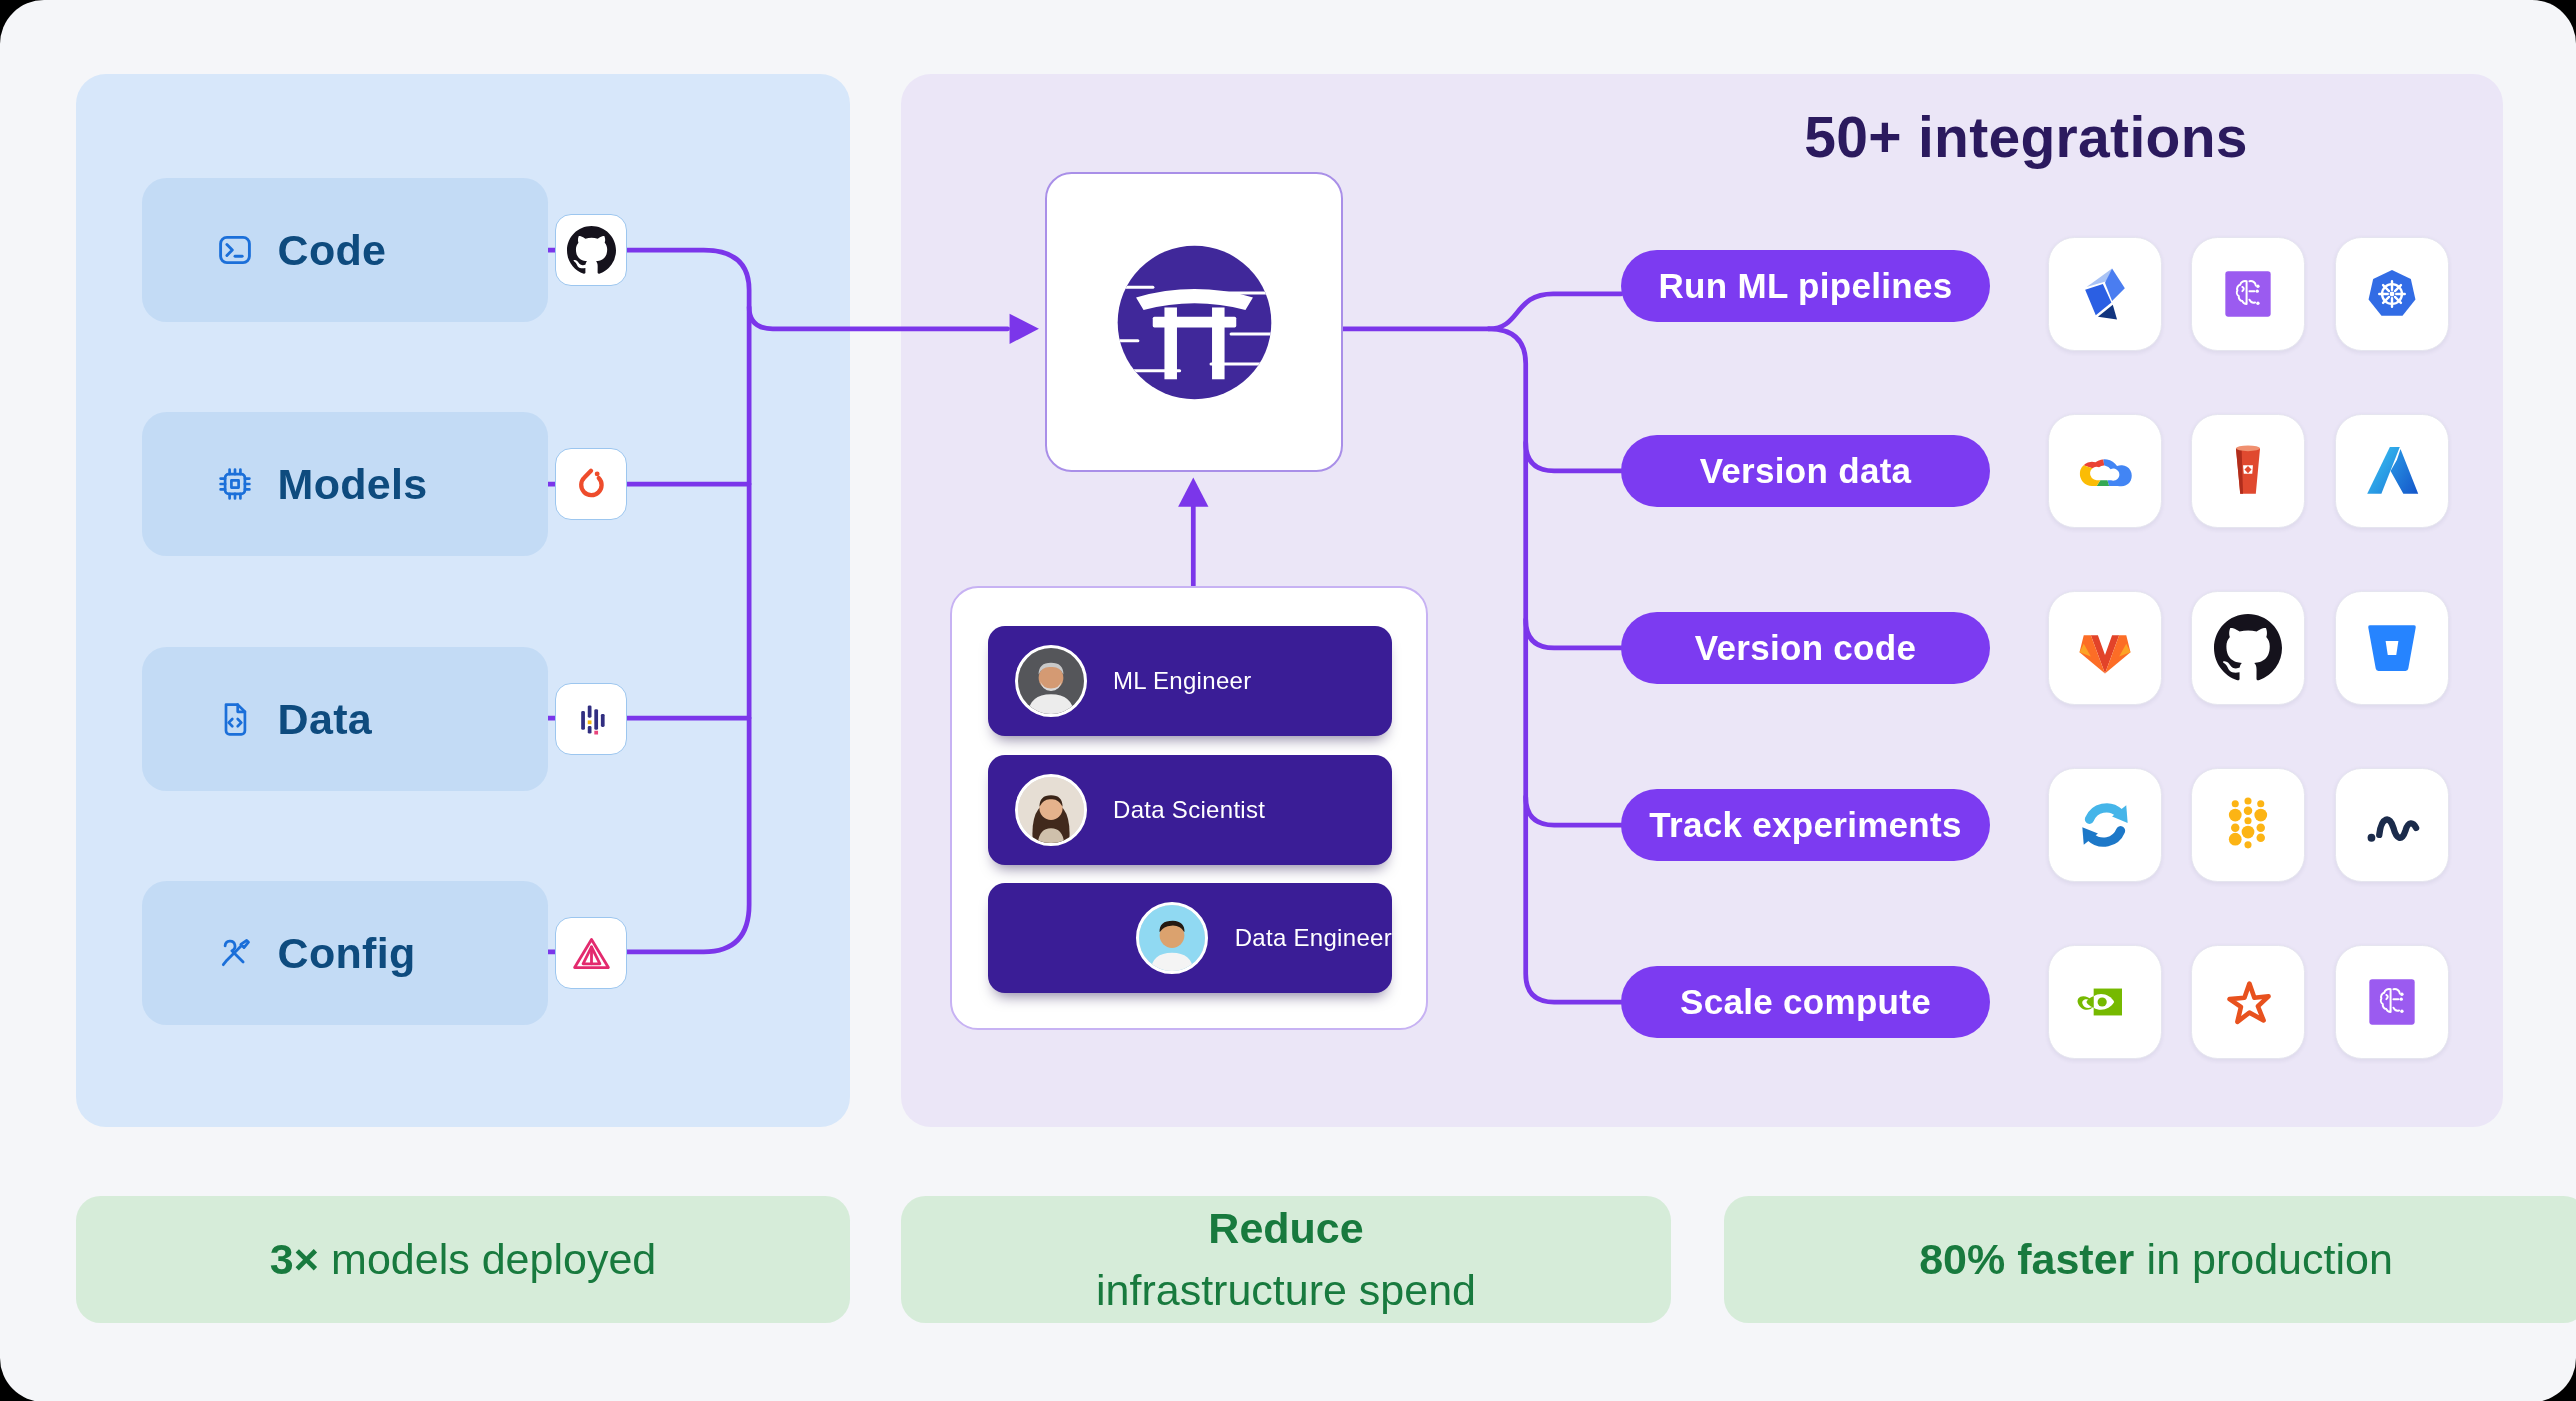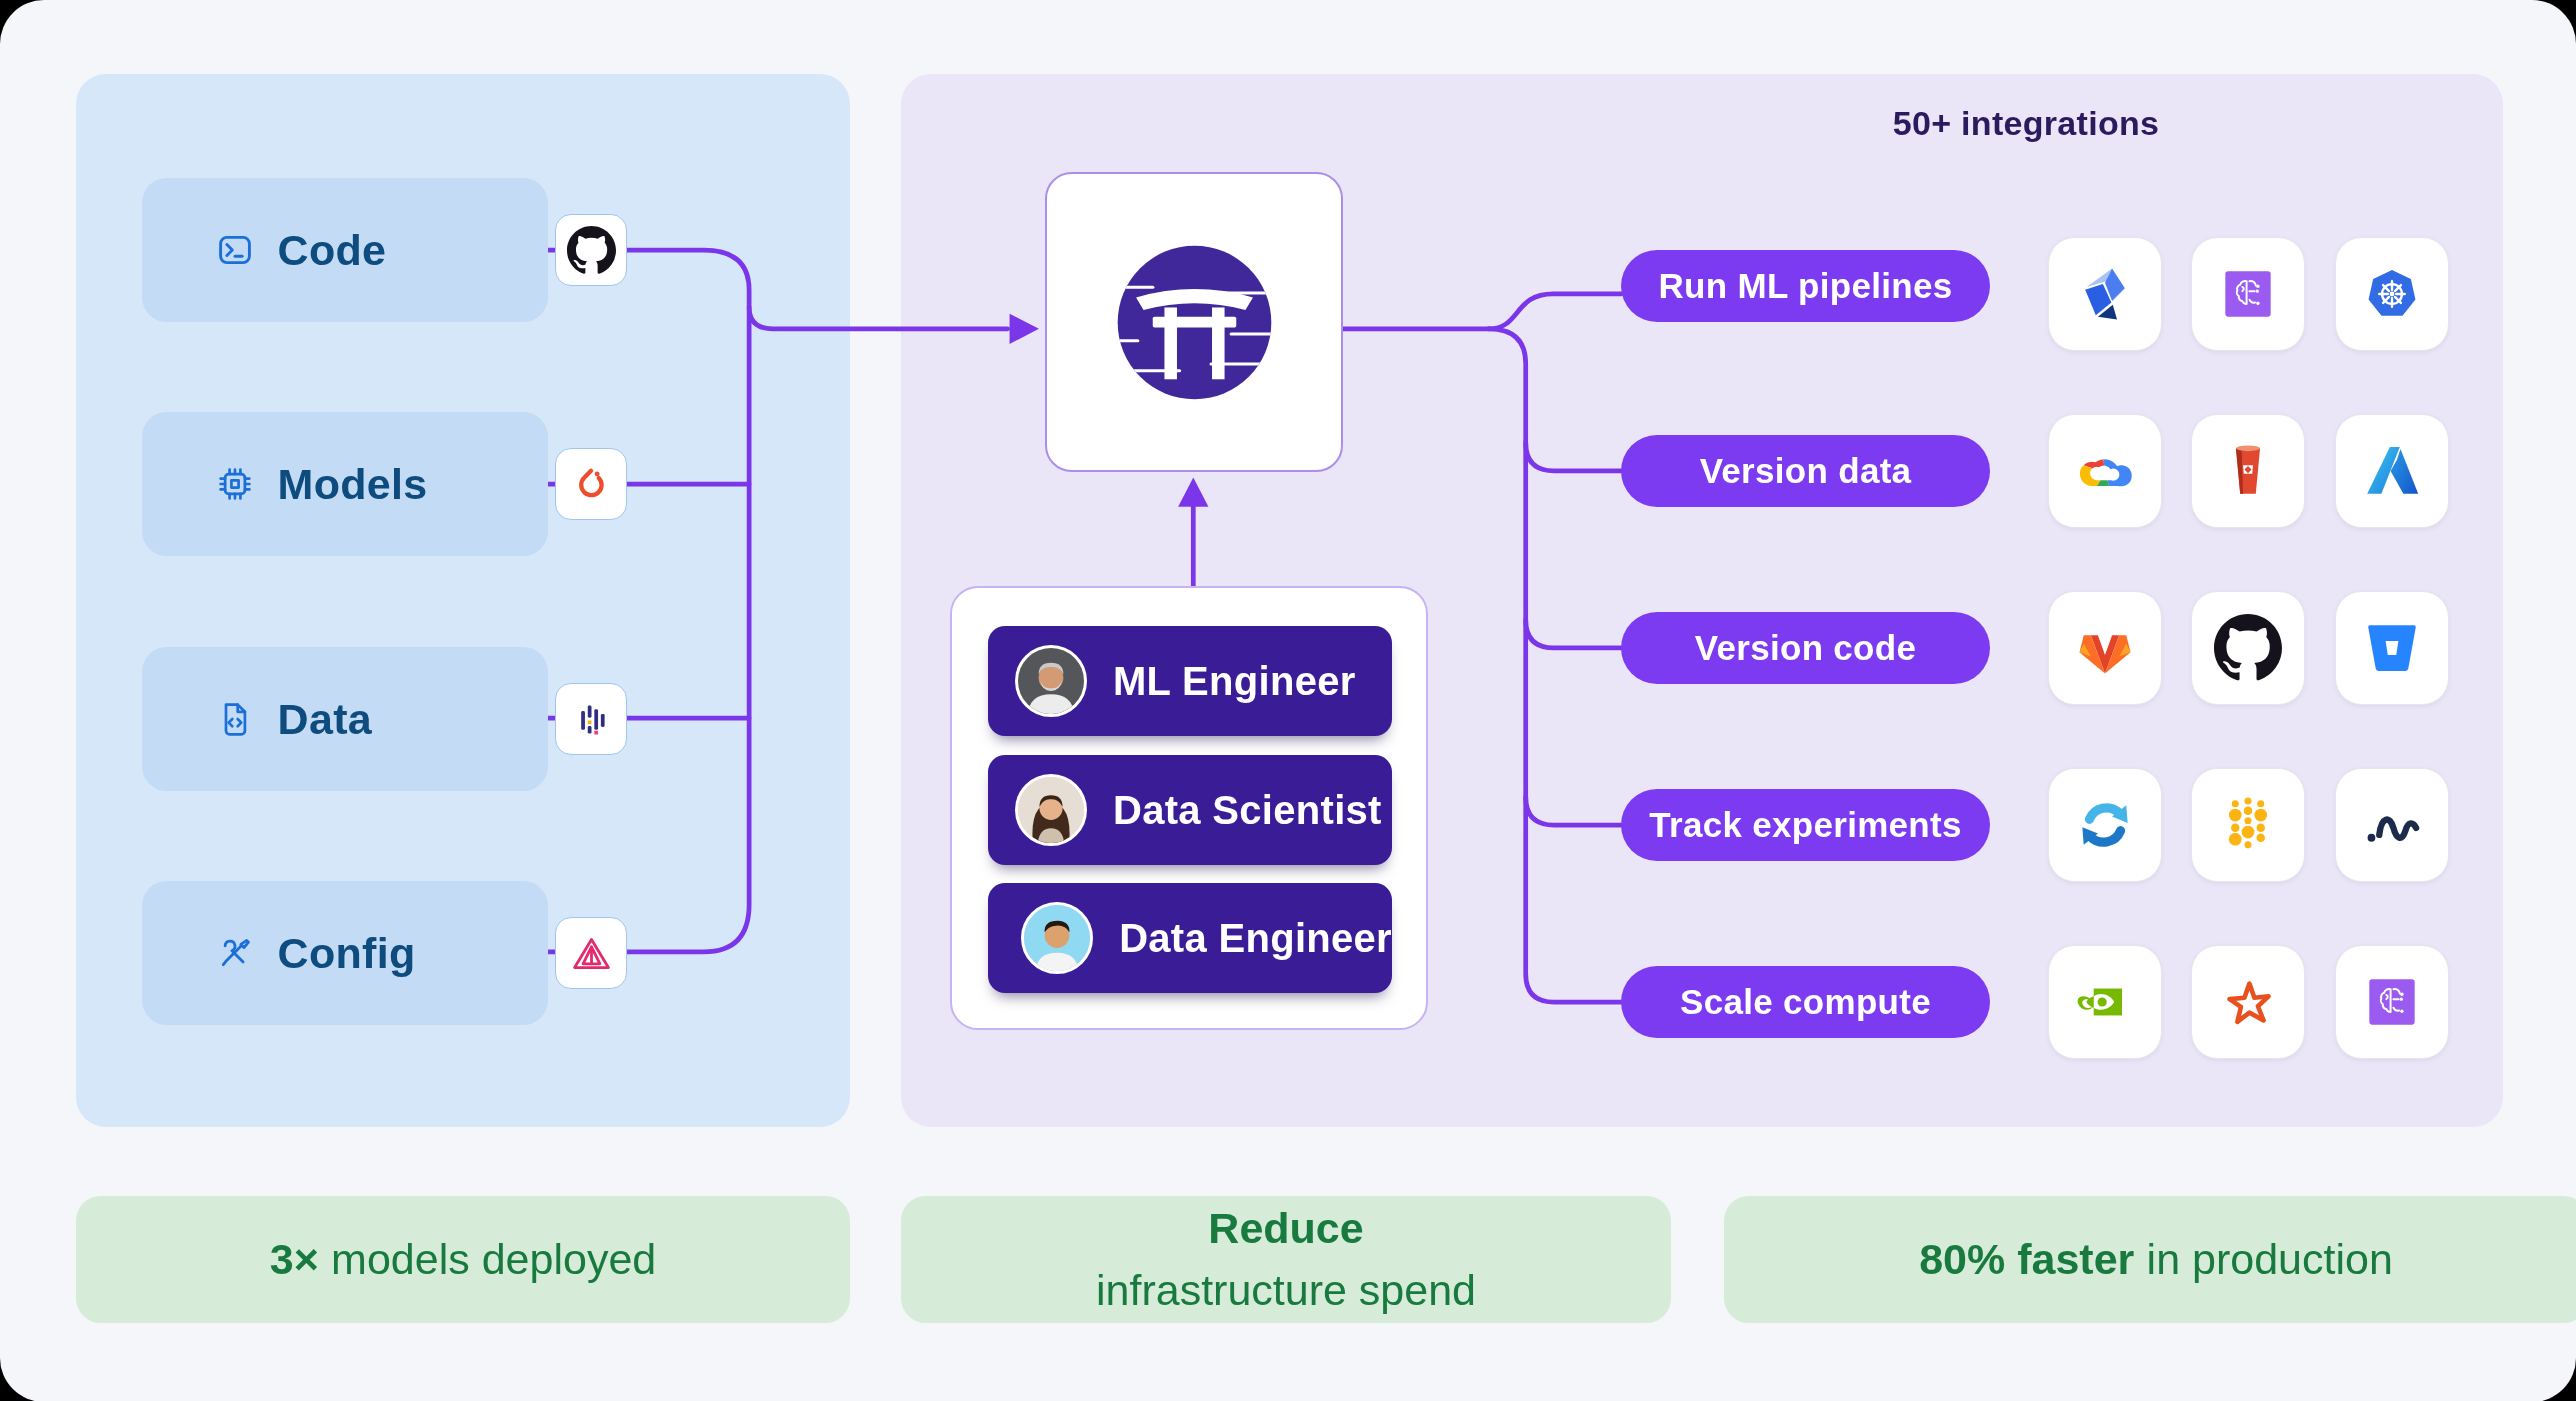--- a/index.html
+++ b/index.html
@@ -41,25 +41,25 @@
   }
   .role-card{
     position:absolute;left:36px;width:404px;height:110px;background:#3a1d96;border-radius:17px;
     display:flex;align-items:center;box-shadow:0 9.5px 13.3px -6.6px rgba(26,10,70,.5);
   }
   .role-avatar{
     width:72px;height:72px;border-radius:50%;margin-left:26.5px;flex:none;overflow:hidden;
     border:3.8px solid #fff;box-sizing:border-box;background:#ddd;
   }
   .role-avatar svg{display:block;width:100%;height:100%;}
-  .role-label{margin-left:26.5px;font-size:40px;font-weight:700;color:#fff;letter-spacing:0.3px;}
+  .role-label{margin-left:26.5px;font-size:24px;font-weight:400;color:#fff;letter-spacing:0.3px;}
   
   .integr-title{
     position:absolute;left:1780px;top:104px;width:492px;text-align:center;
-    font-size:34px;font-weight:700;color:#2b1a5e;letter-spacing:0.3px;
+    font-size:57px;font-weight:700;color:#2b1a5e;letter-spacing:0.3px;
   }
   .pill{
     position:absolute;left:1621px;width:369px;height:72px;background:#7c3bf1;border-radius:36px;
     color:#fff;display:flex;align-items:center;justify-content:center;
     font-size:35px;font-weight:600;letter-spacing:0.3px;
   }
   .tile{
     position:absolute;width:114px;height:114px;background:#fff;border:1.9px solid #e5e5ef;
     border-radius:26.5px;box-sizing:border-box;display:flex;align-items:center;justify-content:center;
     box-shadow:0 1.9px 4.7px rgba(40,40,80,.07);

